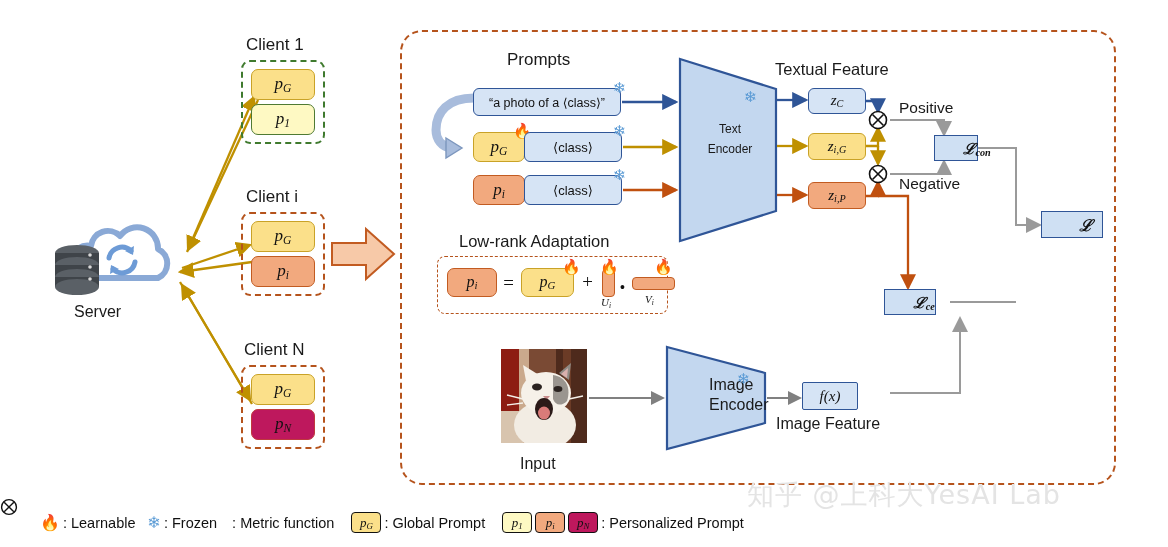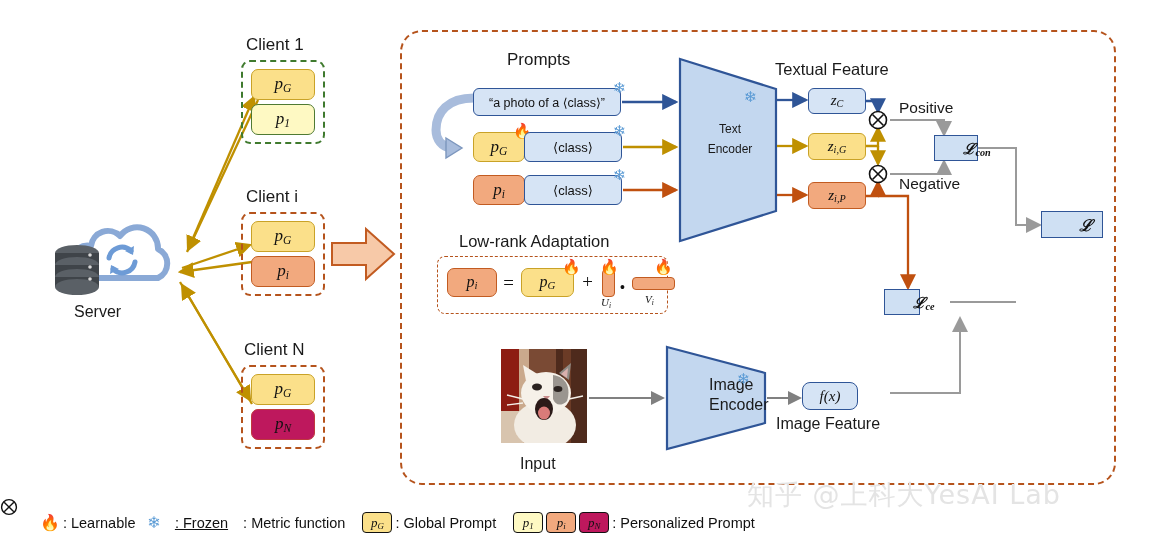--- a/index.html
+++ b/index.html
@@ -249,21 +249,21 @@
 </svg>
 
 <div class="abs lbl" style="left:899px;top:99px;font-size:15.5px;">Positive</div>
 <div class="abs lbl" style="left:899px;top:175px;font-size:15.5px;">Negative</div>
 
 <div class="flat-box" style="left:934px;top:135px;width:44px;height:26px;">
   <div style="text-align:center;line-height:26px;">
     <span class="cal" style="font-size:15px;">ℒ<span class="sub">con</span></span>
   </div>
 </div>
-<div class="flat-box" style="left:884px;top:289px;width:36px;height:26px;">
+<div class="flat-box" style="left:884px;top:289px;width:52px;height:26px;">
   <div style="text-align:center;line-height:26px;">
     <span class="cal" style="font-size:15px;">ℒ<span class="sub">ce</span></span>
   </div>
 </div>
 <div class="flat-box" style="left:1041px;top:211px;width:62px;height:27px;">
   <div style="text-align:center;line-height:27px;">
     <span class="cal" style="font-size:16px;">ℒ</span>
   </div>
 </div>
 
@@ -332,36 +332,36 @@
   <svg width="104" height="106">
     <path d="M2,2 L100,28 L100,78 L2,104 Z" fill="#c3d7ef" stroke="#2f5597" stroke-width="2.2"></path>
   </svg>
   <div class="abs lbl" style="left:14px;top:30px;width:74px;font-size:16px;line-height:20px;margin-left:30px;">
     <span>Image</span><br>
     <span>Encoder</span>
   </div>
   <span class="abs snow" style="left:72px;top:26px;">❄</span>
 </div>
 
-<div class="chip chip-lblue abs" style="left:802px;top:382px;width:56px;height:28px;border-radius:8px;">
+<div class="chip chip-lblue abs" style="left:802px;top:382px;width:56px;height:28px;border-radius:2px;">
   <span class="mathi" style="font-size:15px;">f(x)</span>
 </div>
 <div class="abs lbl" style="left:776px;top:415px;font-size:16px;">Image Feature</div>
 
 <div class="wm">知乎 @上科大YesAI Lab</div>
 
 <div class="legend">
   <div class="legend-row">
     <div class="lg-item">
       <span class="fire" style="font-size:16px;">🔥</span>
       <span style="margin-left:3px;">: Learnable</span>
     </div>
     <div class="lg-item" style="margin-left:12px;">
       <span class="snow" style="font-size:16px;">❄</span>
-      <span style="margin-left:14px;text-decoration:underline;">: Frozen</span>
+      <span style="margin-left:3px;">: Frozen</span>
     </div>
     <div class="lg-item" style="margin-left:12px;">
       <span style="display:inline-block;">
         <svg width="18" height="18" style="vertical-align:middle;">
           <circle cx="9" cy="9" r="7.4" fill="#fff" stroke="#111" stroke-width="1.4"></circle>
           <line x1="4.2" y1="4.2" x2="13.8" y2="13.8" stroke="#111" stroke-width="1.4"></line>
           <line x1="13.8" y1="4.2" x2="4.2" y2="13.8" stroke="#111" stroke-width="1.4"></line>
         </svg>
       </span>
       <span style="margin-left:3px;">: Metric function</span>

